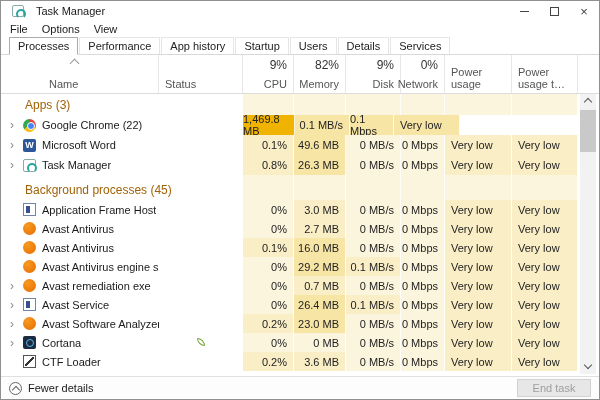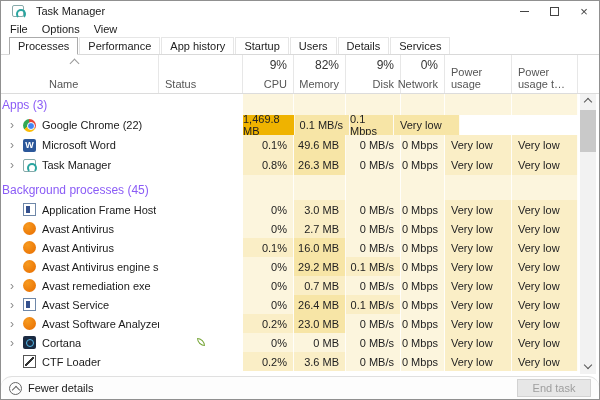--- a/index.html
+++ b/index.html
@@ -47,21 +47,21 @@
   .prow.bg-row { height:19px; }
   .cell { display:flex; align-items:center; }
   .name-cell { width:158px; padding-left:4px; }
   .status-cell { width:84px; position:relative; }
   .vcell { justify-content:flex-end; padding-right:6px; border-right:1px solid rgba(255,255,255,.85); font-size:11px; color:#222; }
   .vcell.left { justify-content:flex-start; padding-left:6px; }
   .h0 { background:#FCF5DD; } .h1 { background:#FAEEC6; } .h2 { background:#F7E5A6; }
   .h3 { background:#F6DF92; } .h4 { background:#EFB300; }
 
   .sec-row { display:flex; }
-  .sec-row .sec-title { width:242px; display:flex; align-items:flex-end; padding:0 0 3px 1px; font-size:12px; color:#8b5cf6; }
+  .sec-row .sec-title { width:242px; display:flex; align-items:flex-end; padding:0 0 3px 24px; font-size:12px; color:#a16207; }
   .sec-apps { height:21px; } .sec-bg { height:25px; }
 
   .chev { width:14px; flex:none; color:#8a8a8a; font-size:12px; line-height:1; text-align:center; }
   .picon { width:13px; height:13px; flex:none; margin:0 6px 0 4px; position:relative; display:block; }
   .plabel { font-size:11px; color:#1a1a1a; white-space:nowrap; overflow:hidden; }
 
   
   .i-chrome { border-radius:50%; background:conic-gradient(#EA4335 0 33%, #FBBC05 0 66%, #34A853 0 100%); }
   .i-chrome::after { content:""; position:absolute; left:3.5px; top:3.5px; width:6px; height:6px; border-radius:50%; background:#4285F4; border:1px solid #fff; }
   .i-word { background:#2B579A; border-radius:2px; color:#fff; font-size:9px; font-weight:bold; text-align:center; line-height:13px; }
@@ -81,21 +81,21 @@
   
   .scrollbar { position:absolute; top:0; right:3px; width:16px; height:100%; background:#F2F2F2; }
   .sb-arrow { position:absolute; left:0; width:16px; height:14px; }
   .sb-arrow span { position:absolute; left:5px; width:6px; height:6px; border-left:1px solid #555; border-top:1px solid #555; }
   .sb-up { top:0; } .sb-up span { top:5px; transform:rotate(45deg); }
   .sb-down { bottom:0; } .sb-down span { top:2px; transform:rotate(225deg); }
   .sb-thumb { position:absolute; left:0; top:16px; width:16px; height:42px; background:#C9C9C9; }
 
   
   .footer-gap { height:2px; flex:none; }
-  .footer { height:23px; border-top:1px solid #E0E0E0; display:flex; align-items:center; padding:0 8px; flex:none; background:#FDFDFD;border-radius:11px; }
+  .footer { height:23px; border-top:1px solid #E0E0E0; display:flex; align-items:center; padding:0 8px; flex:none; background:#FDFDFD; }
   .fewer { display:flex; align-items:center; }
   .circle-chev { width:13px; height:13px; border:1px solid #666; border-radius:50%; position:relative; margin-right:6px; }
   .circle-chev::after { content:""; position:absolute; left:3px; top:4.5px; width:5px; height:5px; border-left:1px solid #666; border-top:1px solid #666; transform:rotate(45deg); }
   .footer .spacer { flex:1; }
   .endtask-btn { width:74px; height:18px; background:#E7E7E7; border:1px solid #D2D2D2; color:#9E9E9E; font-size:11px; font-family:"Liberation Sans",sans-serif; }
 </style>
 </head>
 <body>
 
 <div class="window">

